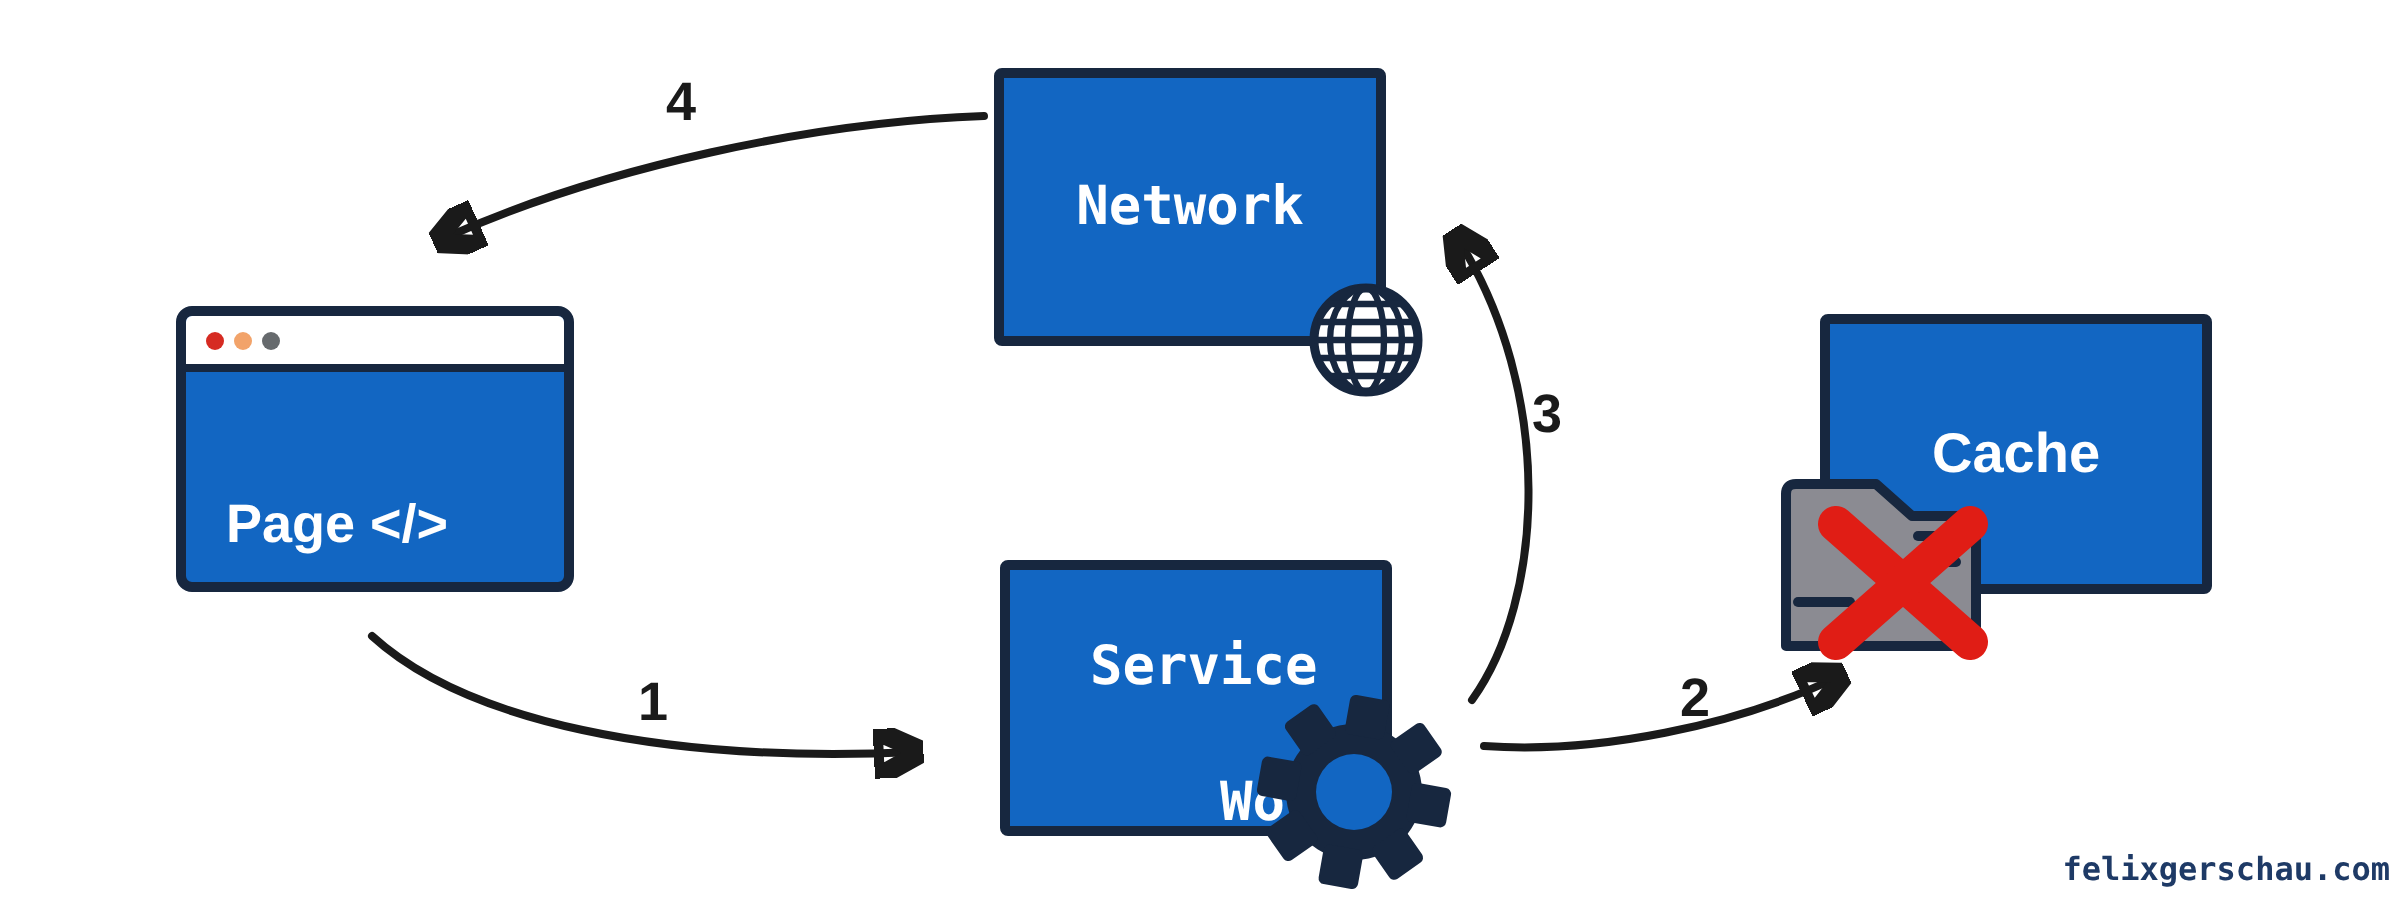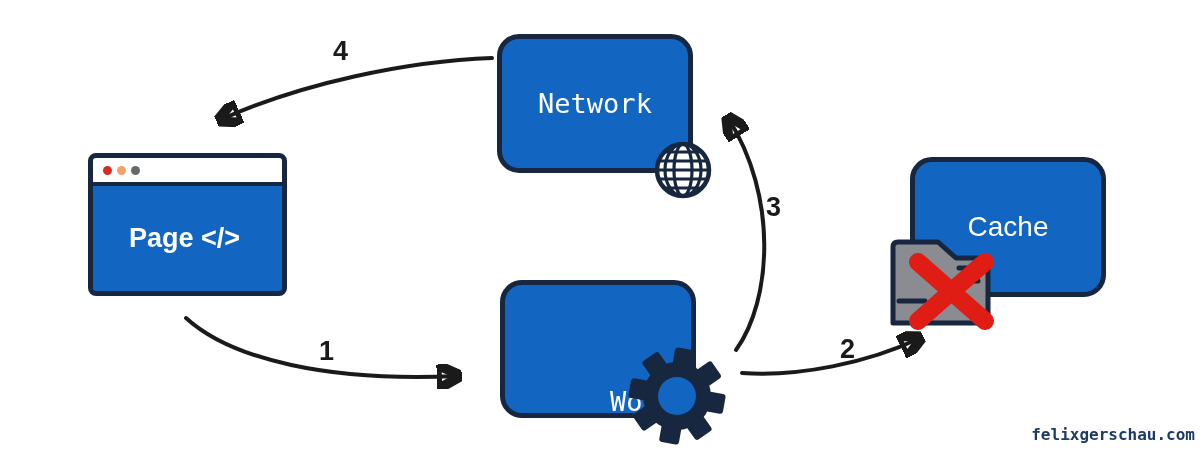--- a/index.html
+++ b/index.html
@@ -8,44 +8,45 @@
     overflow:hidden;font-family:"DejaVu Sans Mono", monospace;
   }
   .arrow-layer{position:absolute;left:0;top:0;width:1200px;height:450px;}
   .arrow-layer path{fill:none;stroke:#1a1a1a;stroke-width:4;stroke-linecap:round;}
   .num{
     position:absolute;color:#1a1a1a;font-family:"Liberation Sans", sans-serif;
     font-weight:bold;font-size:27px;line-height:1;
   }
   
   .node{
-    position:absolute;background:#1266c2;border:5px solid #17273f;border-radius:22px;
-    color:#ffffff;font-weight:normal;box-sizing:border-box;
+    position:absolute;background:#1266c2;border:5px solid #17273f;border-radius:4px;
+    color:#ffffff;font-weight:bold;box-sizing:border-box;
   }
   .node-network{left:497px;top:34px;width:196px;height:139px;display:flex;align-items:center;justify-content:center;font-size:27px;}
   .node-sw{left:500px;top:280px;width:196px;height:138px;font-size:27px;}
   .sw-text{position:absolute;left:40px;top:32px;line-height:34px;white-space:pre;}
   .node-cache{left:910px;top:157px;width:196px;height:140px;display:flex;align-items:center;justify-content:center;font-family:"Liberation Sans", sans-serif;font-size:28px;text-align:center;}
   
   .browser{
     position:absolute;left:88px;top:153px;width:199px;height:143px;box-sizing:border-box;
     border:5px solid #17273f;border-radius:8px;background:#1266c2;overflow:hidden;
   }
   .browser-bar{
     height:24px;background:#ffffff;border-bottom:4px solid #17273f;
     display:flex;align-items:center;padding-left:10px;gap:5px;
   }
   .dot{width:9px;height:9px;border-radius:50%;}
   .dot-red{background:#d62b22;}
   .dot-orange{background:#f2a36a;}
   .dot-gray{background:#666a6d;}
   .browser-body{
-    height:105px;display:flex;align-items:center;padding-left:36px;
+    height:105px;display:flex;align-items:center;padding-left:20px;
     color:#ffffff;font-weight:bold;font-size:27px;font-family:"Liberation Sans", sans-serif;
     white-space:pre;
+    margin-top:24px;
   }
   .icon-abs{position:absolute;}
   .footer{
     position:absolute;right:5px;bottom:6px;color:#1e3a66;font-weight:bold;
     font-size:16px;font-family:"DejaVu Sans Mono", monospace;
   }
 </style>
 </head>
 <body>
 
@@ -88,21 +89,21 @@
     <ellipse rx="9" ry="26" fill="none" stroke="#17273f" stroke-width="3.2"></ellipse>
     <ellipse rx="18" ry="26" fill="none" stroke="#17273f" stroke-width="3.2"></ellipse>
     <line x1="-26" y1="0" x2="26" y2="0" stroke="#17273f" stroke-width="3.2"></line>
     <line x1="-24.2" y1="-9" x2="24.2" y2="-9" stroke="#17273f" stroke-width="3.2"></line>
     <line x1="-24.2" y1="9" x2="24.2" y2="9" stroke="#17273f" stroke-width="3.2"></line>
     <line x1="-18" y1="-18" x2="18" y2="-18" stroke="#17273f" stroke-width="3.2"></line>
     <line x1="-18" y1="18" x2="18" y2="18" stroke="#17273f" stroke-width="3.2"></line>
   </svg>
 
   <div class="node node-sw">
-    <div class="sw-text"><br>
+    <div class="sw-text"><span>Service</span><br>
     <span>Worker</span></div>
   </div>
 
   <svg class="icon-abs" style="left:627px;top:346px;width:100px;height:100px;" viewBox="-50 -50 100 100">
     <g fill="#17273f" transform="rotate(10)">
       <circle r="34"></circle>
       <g>
         <rect x="-10" y="-48" width="20" height="20" rx="3"></rect>
         <rect x="-10" y="-48" width="20" height="20" rx="3" transform="rotate(45)"></rect>
         <rect x="-10" y="-48" width="20" height="20" rx="3" transform="rotate(90)"></rect>

